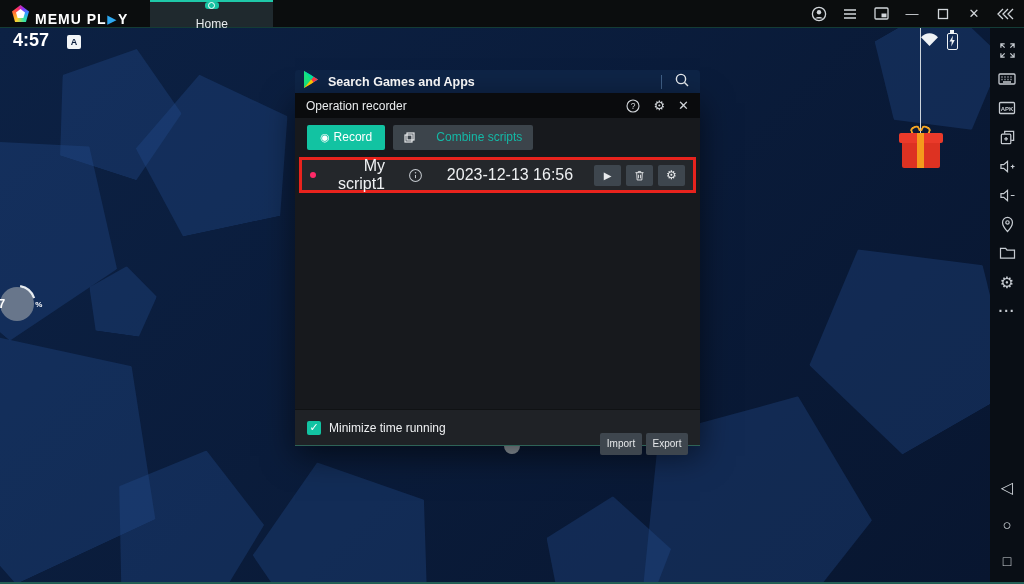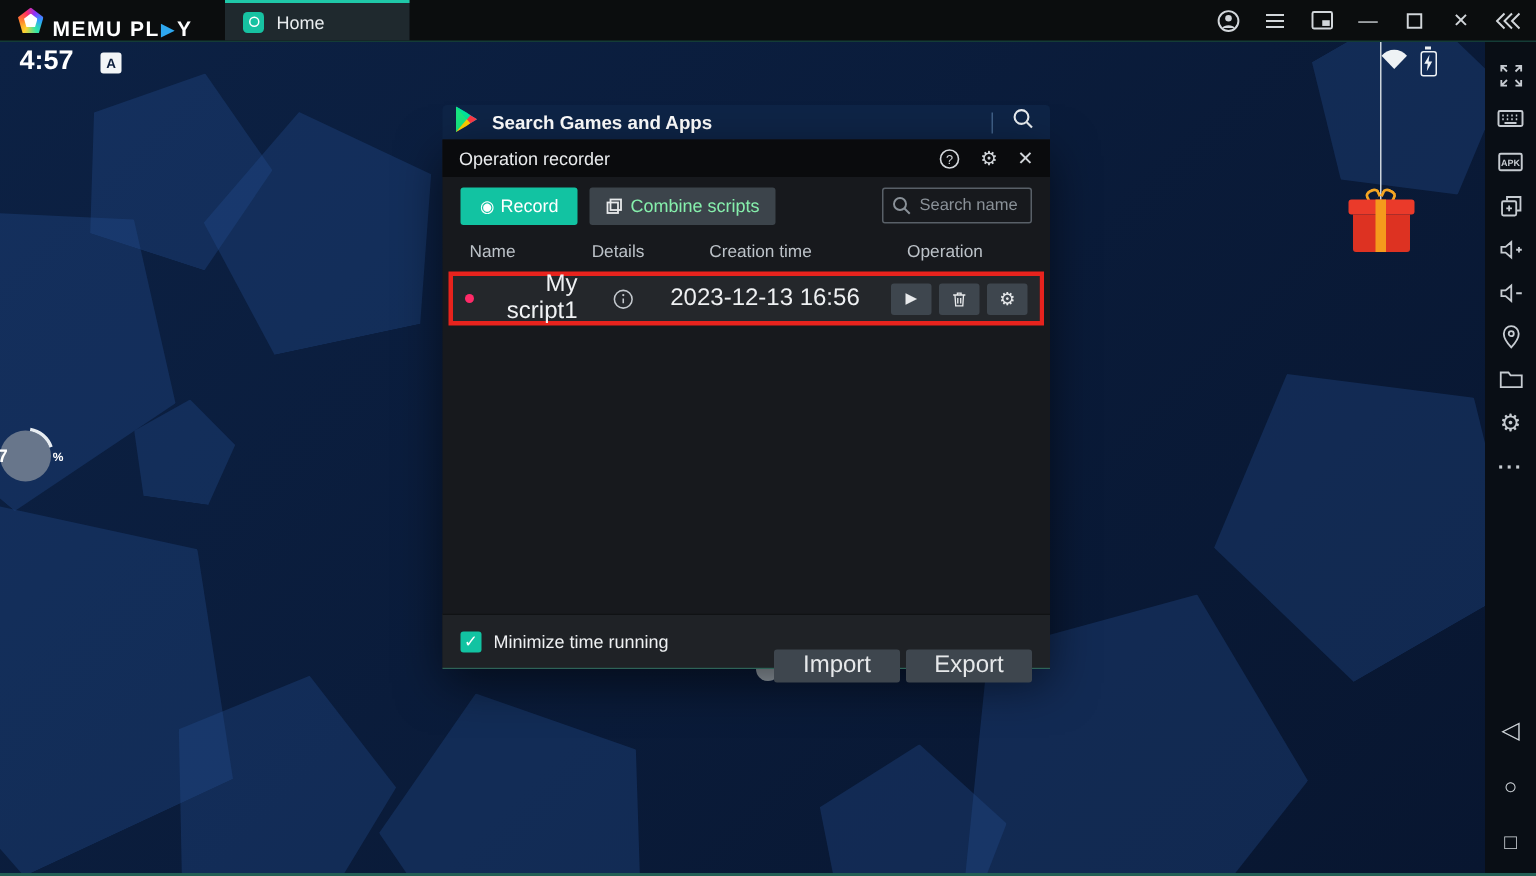--- a/index.html
+++ b/index.html
@@ -6,21 +6,21 @@
   body { font-family:"Liberation Sans", sans-serif; background:#000; }
   .stage { position:relative; width:1024px; height:584px; overflow:hidden; background:#0a1b38; border-bottom:2px solid #235f55; }
 
   
   .titlebar { position:absolute; left:0; top:0; width:1024px; height:28px; background:#0b0d0e; display:flex; align-items:stretch; z-index:50; border-bottom:1px solid #143c36;}
   .logo { display:flex; align-items:center; gap:6px; padding:0 12px; }
   .logo-pent { width:17px; height:17px; background:conic-gradient(from -90deg,#ff7b2e,#ff2e63,#8e2eff,#2e9bff,#2ee6a8,#ffd12e,#ff7b2e); clip-path:polygon(50% 0,100% 38%,82% 100%,18% 100%,0 38%); position:relative; }
   .logo-pent i { position:absolute; inset:4px; background:#fff; clip-path:polygon(50% 0,100% 38%,82% 100%,18% 100%,0 38%); }
   .logo-text { color:#fff; font-weight:bold; font-size:14px; letter-spacing:1px; display:flex; align-items:center;margin-top:11px; }
   .logo-play { color:#2ea8f0; font-size:11px; margin:0 1px; }
-  .tab-home { margin-left:10px; width:123px; background:#1f292e; border-top:2px solid #1fc8a9; display:flex; align-items:center; gap:8px; padding:0 12px; cursor:pointer; }
+  .tab-home { margin-left:10px; width:123px; background:#1f292e; border-top:2px solid #1fc8a9; display:flex; align-items:center; gap:8px; padding:0 12px; cursor:pointer;flex-direction:column; }
   .tab-home-icon { width:14px; height:14px; border-radius:3px; background:#17c2a2; display:flex; align-items:center; justify-content:center; }
   .tab-home-icon b { width:7px; height:7px; border:1.5px solid #fff; border-radius:50%; }
   .tab-home-label { color:#e8ecee; font-size:12px; }
   .win-controls { margin-left:auto; display:flex; align-items:center; gap:9px; padding-right:8px; }
   .wc { width:22px; height:22px; display:flex; align-items:center; justify-content:center; color:#d2d6da; font-size:13px; cursor:pointer; }
   .wc svg { stroke:#d2d6da; fill:none; stroke-width:1.3; }
 
   
   .main { position:absolute; left:0; top:28px; width:1024px; height:554px; display:flex; }
   .screen { position:relative; width:990px; height:554px; background:linear-gradient(135deg,#0c2144,#081630); overflow:hidden; }
@@ -66,21 +66,21 @@
 
   
   .dialog { position:absolute; left:295px; top:65px; width:405px; height:353px; background:#17191d; display:flex; flex-direction:column; box-shadow:0 10px 30px rgba(0,0,0,.55); border-bottom:1px solid #2e6357; z-index:10; }
   .dlg-titlebar { height:25px; background:#0a0b0d; display:flex; align-items:center; padding:0 11px; }
   .dlg-title { color:#eaecee; font-size:12px; }
   .dlg-tb-icons { margin-left:auto; display:flex; align-items:center; gap:13px; }
   .dlg-tb-icons .ic { color:#d2d6da; font-size:13px; line-height:1; cursor:pointer; display:flex; align-items:center; }
   .dlg-toolbar { height:38px; display:flex; align-items:center; padding:0 12px; gap:8px; }
   .btn-record { background:#12c3a2; color:#fff; font-size:12px; border:none; border-radius:2px; height:25px; padding:0 13px; display:flex; align-items:center; gap:4px; cursor:pointer; font-family:inherit; }
   .btn-record .rec { font-size:11px; }
-  .btn-combine { background:#3c444b; color:#86efac; font-size:12px; border:none; border-radius:2px; height:25px; padding:0 11px; display:flex; align-items:center; gap:5px; cursor:pointer; font-family:inherit; }
+  .btn-combine { background:#3c444b; color:#14b8a6; font-size:12px; border:none; border-radius:2px; height:25px; padding:0 11px; display:flex; align-items:center; gap:21px; cursor:pointer; font-family:inherit; }
   .btn-combine svg { stroke:#e8eaec; fill:none; stroke-width:1.2; }
   .search-wrap { margin-left:auto; position:relative; }
   .search-wrap svg { position:absolute; left:6px; top:5px; stroke:#8a9198; fill:none; stroke-width:1.3; }
   .search-input { width:100px; height:24px; background:transparent; border:1px solid #596068; border-radius:2px; color:#c9ced3; font-size:11px; padding:0 6px 0 24px; font-family:inherit; }
   .search-input::placeholder { color:#8a9198; }
   .tbl-header { height:24px; display:flex; align-items:center; font-size:11.5px; color:#bcc2c8; padding:0 12px; }
   .col-name { flex:1; padding-left:6px; }
   .col-details { width:60px; text-align:center; }
   .col-time { width:130px; text-align:center; }
   .col-op { width:116px; text-align:center; }
@@ -93,21 +93,21 @@
   .row-time { width:130px; text-align:center; color:#eef0f2; font-size:16px; }
   .row-ops { width:110px; display:flex; justify-content:flex-end; gap:5px; }
   .op-btn { width:27px; height:21px; background:#3e464e; border:none; border-radius:2px; color:#e8eaec; display:flex; align-items:center; justify-content:center; font-size:10px; cursor:pointer; }
   .op-btn svg { stroke:#e8eaec; fill:none; stroke-width:1.1; }
   .op-gear { font-size:12px; }
   .dlg-empty { flex:1; }
   .dlg-footer { height:36px; background:#1f2226; border-top:1px solid #101214; display:flex; align-items:center; padding:0 12px; }
   .checkbox { width:14px; height:14px; background:#12c3a2; border-radius:2px; color:#fff; font-size:11px; display:flex; align-items:center; justify-content:center; cursor:pointer; }
   .chk-label { margin-left:8px; color:#eef0f2; font-size:12px; }
   .footer-btns { margin-left:auto; display:flex; gap:4px; }
-  .btn-gray { width:84px; height:22px; background:#3e464e; border:none; border-radius:2px; color:#e6e8ea; font-size:16px; cursor:pointer; font-family:inherit;margin-top:32px; }
+  .btn-gray { width:42px; height:22px; background:#3e464e; border:none; border-radius:2px; color:#e6e8ea; font-size:10px; cursor:pointer; font-family:inherit;margin-top:32px; }
 
   .notch { position:absolute; left:504px; top:418px; width:16px; height:8px; background:#9aa4ad; border-radius:0 0 8px 8px; }
 </style>
 </head>
 <body>
 
 <div class="stage">
 
   <div class="titlebar">
     <div class="logo">
@@ -251,35 +251,22 @@
             <span class="rec">◉</span>
             <span>Record</span>
           </button>
           <button class="btn-combine">
             <svg width="11" height="11" viewBox="0 0 11 11">
                 <rect x="3" y="1" width="7" height="7"></rect>
                 <rect x="1" y="3" width="7" height="7"></rect>
               </svg>
             <span>Combine scripts</span>
           </button>
-          <span class="search-wrap">
-            <svg width="14" height="14" viewBox="0 0 14 14">
-                <circle cx="6" cy="6" r="4"></circle>
-                <path d="M9 9l3.5 3.5"></path>
-              </svg>
-            <input class="search-input" type="text" placeholder="Search name" style="">
-          </span>
         </div>
 
-        <div class="tbl-header">
-          <span class="col-name">Name</span>
-          <span class="col-details">Details</span>
-          <span class="col-time">Creation time</span>
-          <span class="col-op">Operation</span>
-        </div>
 
         <div class="annotation">
           <div class="script-row">
             <span class="row-dot"></span>
             <span class="row-name">My script1</span>
             <span class="row-details">
               <svg width="15" height="15" viewBox="0 0 16 16">
                   <circle cx="8" cy="8" r="6.3"></circle>
                   <path d="M8 7.4v3.4"></path>
                   <circle cx="8" cy="5" r=".8" fill="#c3c8cd" stroke="none"></circle>

